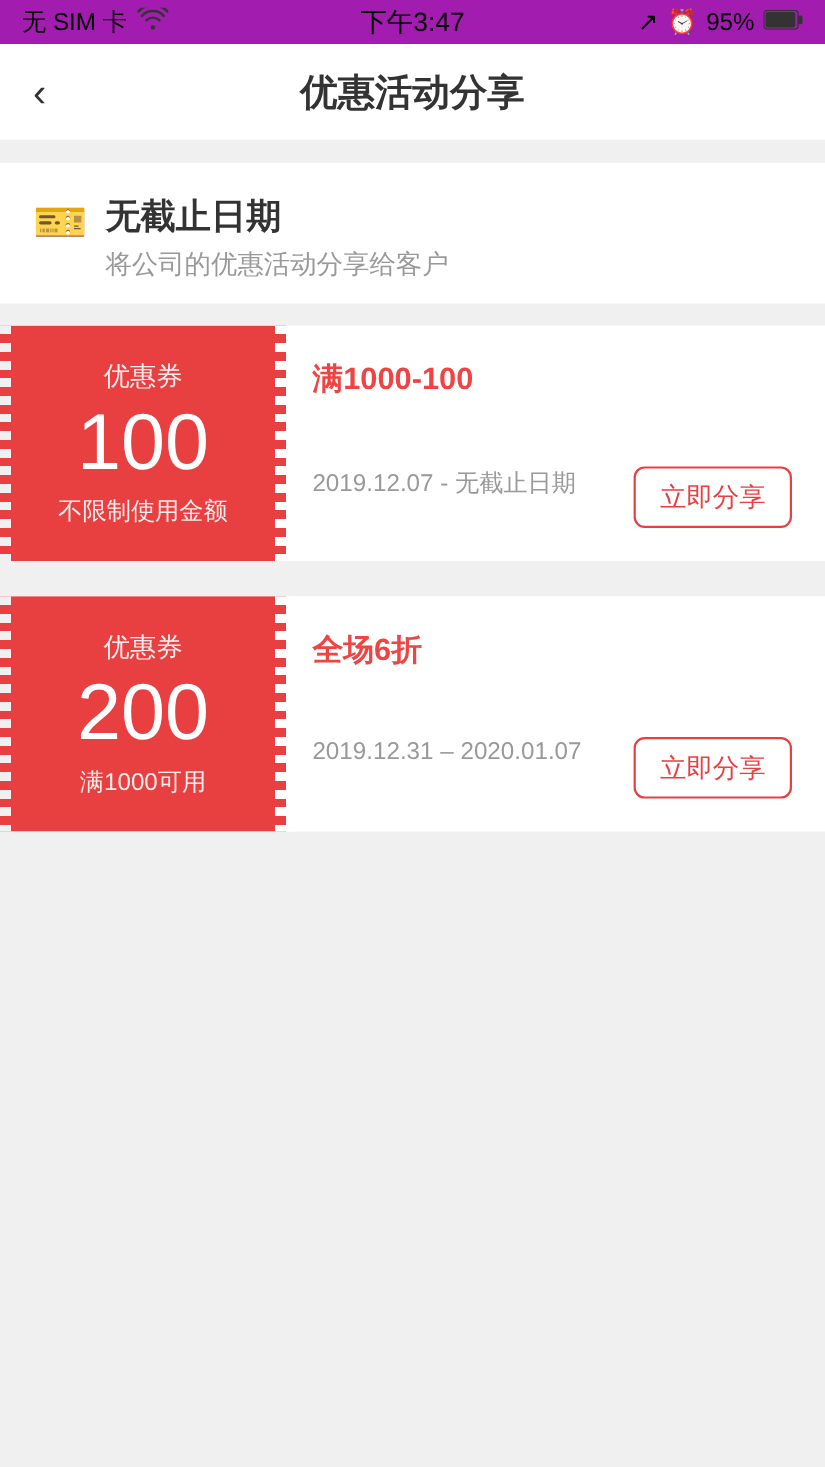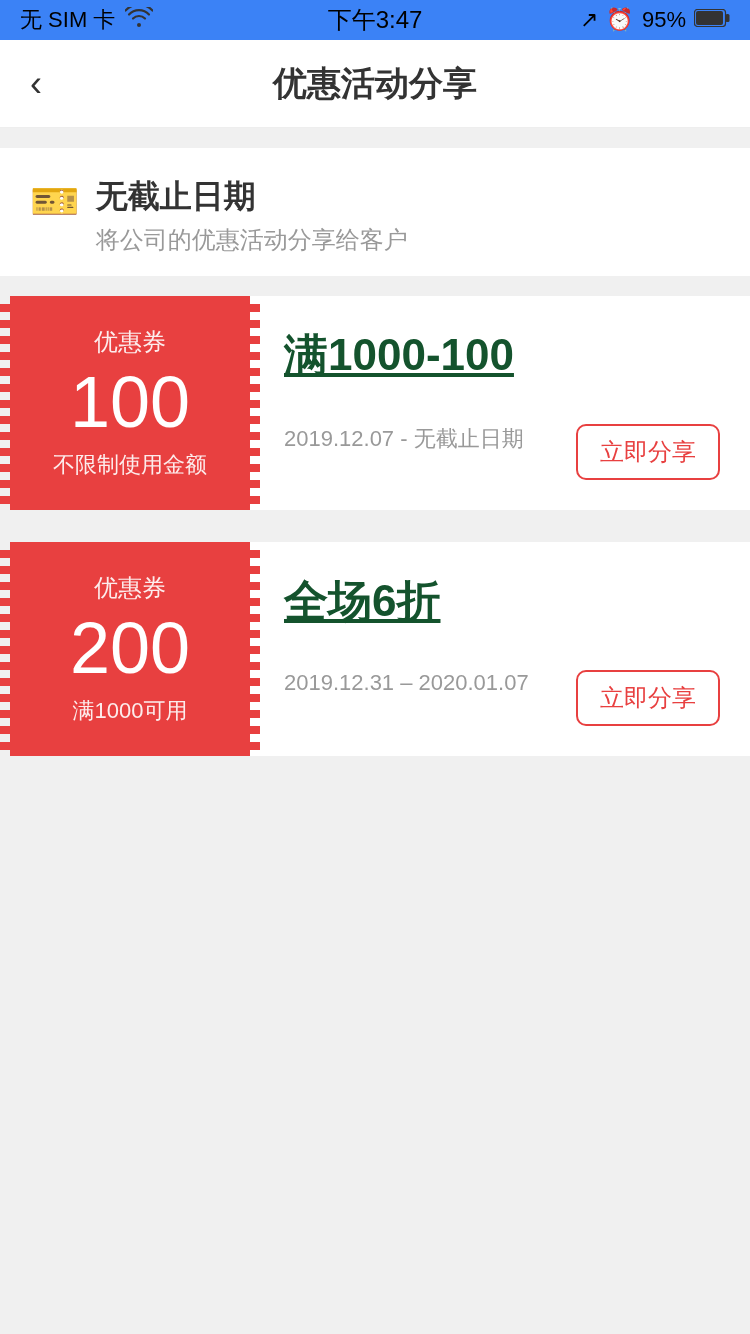--- a/index.html
+++ b/index.html
@@ -8,21 +8,21 @@
       width: 750px;
       min-height: 1334px;
       background: #f0f0f0;
       font-family: -apple-system, "PingFang SC", "Helvetica Neue", sans-serif;
       font-size: 28px;
     }
 
     
     .status-bar {
       height: 40px;
-      background: #3b82f6;
+      background: #a21caf;
       display: flex;
       align-items: center;
       justify-content: space-between;
       padding: 0 20px;
       font-size: 24px;
       font-weight: 500;
     }
     .status-left {
       display: flex;
       align-items: center;
@@ -169,25 +169,24 @@
 
     
     .coupon-right {
       flex: 1;
       padding: 30px 30px 30px 24px;
       display: flex;
       flex-direction: column;
       justify-content: space-between;
     }
     .coupon-name {
-      font-size: 44px;
+      font-size: 28px;
       font-weight: 700;
-      color: #14532d;
+      color: #ef4444;
       margin-bottom: 16px;
-      text-decoration: underline;
     }
     .coupon-bottom-row {
       display: flex;
       align-items: flex-start;
       justify-content: space-between;
     }
     .coupon-date {
       font-size: 22px;
       color: #999;
     }

